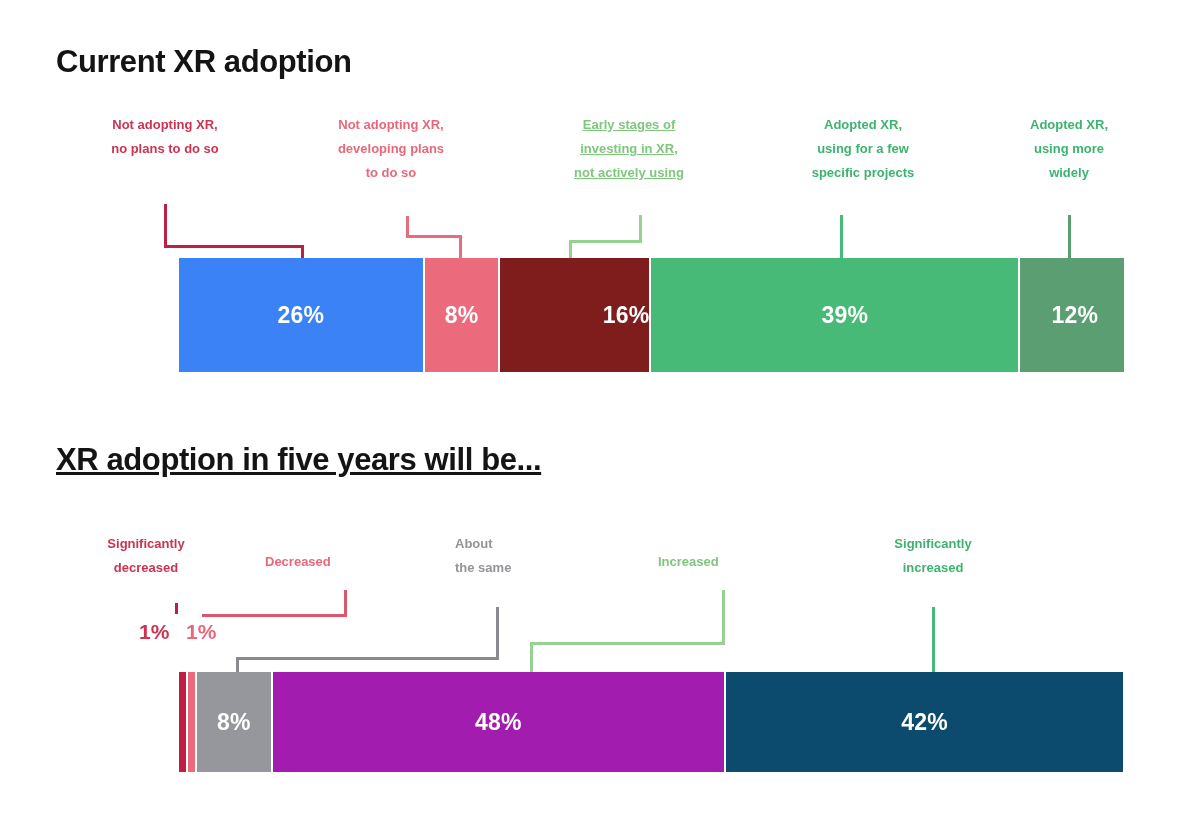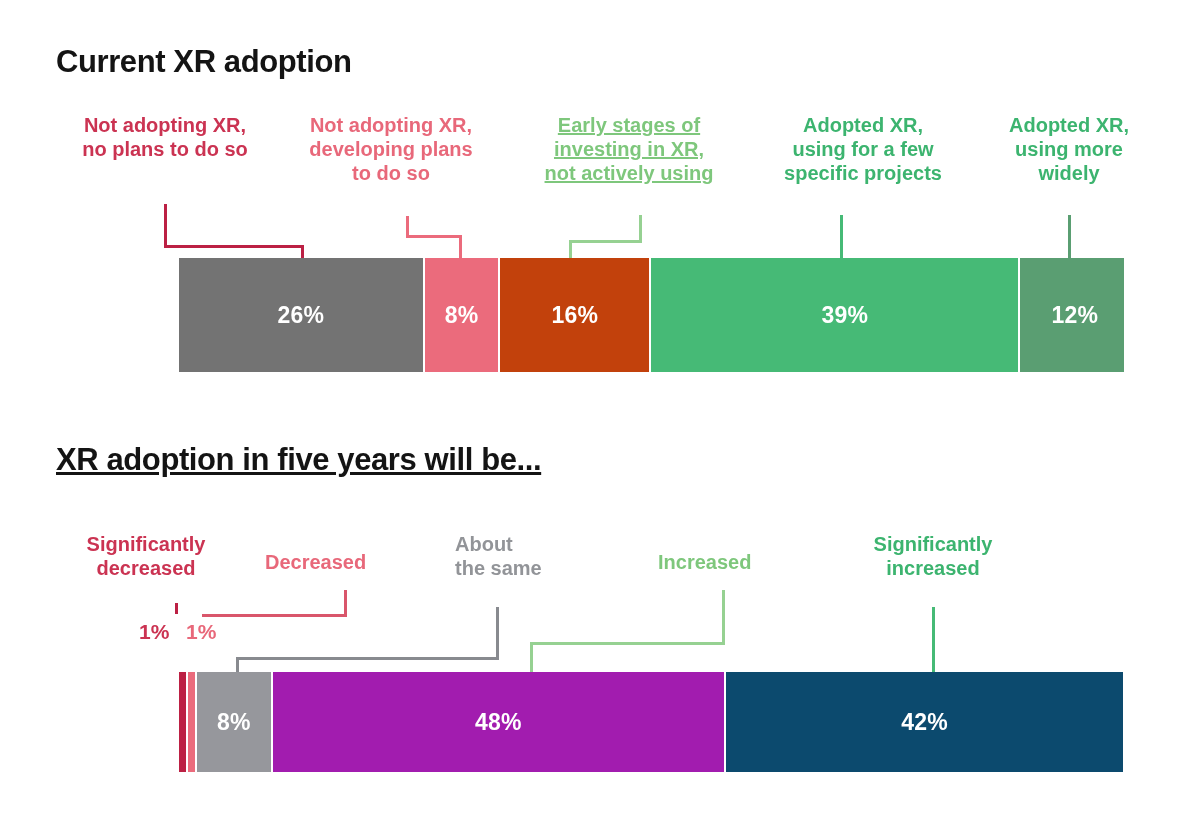--- a/index.html
+++ b/index.html
@@ -21,21 +21,21 @@
     color:#141414;
     white-space:nowrap;
   }
   #title-1{left:56px;top:44px;}
   #title-2{left:56px;top:442px;text-decoration:underline;}
 
   
   .callout{
     position:absolute;
     font-weight:bold;
-    font-size:20px;
+    font-size:13px;
     line-height:24px;
     white-space:pre-line;
   }
   .ca-center{text-align:center;}
   .ca-left{text-align:left;}
 
   
   .leader{position:absolute;}
   .lv{position:absolute;width:3px;}
   .lh{position:absolute;height:3px;}
@@ -118,27 +118,27 @@
 
   <div class="leader">
     <div class="lv" style="left:840px;top:215px;height:46px;background:#46ba76;"></div>
   </div>
 
   <div class="leader">
     <div class="lv" style="left:1068px;top:215px;height:46px;background:#5a9e72;"></div>
   </div>
 
   <div class="bar" id="bar-1" style="left:179px;top:258px;width:945px;height:114px;">
-    <div class="seg" style="flex:0 0 26%;background:#737373;">
+    <div class="seg" style="flex:0 0 26%;background:#3b82f6;">
       <span class="seg-val">26%</span>
     </div>
     <div class="seg" style="flex:0 0 8%;background:#eb6b7c;">
       <span class="seg-val">8%</span>
     </div>
-    <div class="seg" style="flex:0 0 16%;background:#c2410c;">
+    <div class="seg" style="flex:0 0 16%;background:#7f1d1d;justify-content:flex-end;">
       <span class="seg-val">16%</span>
     </div>
     <div class="seg" style="flex:0 0 39%;background:#46ba76;padding-left:20px;">
       <span class="seg-val">39%</span>
     </div>
     <div class="seg" style="flex:0 0 11.6%;background:#5a9e72;">
       <span class="seg-val">12%</span>
     </div>
   </div>
 

